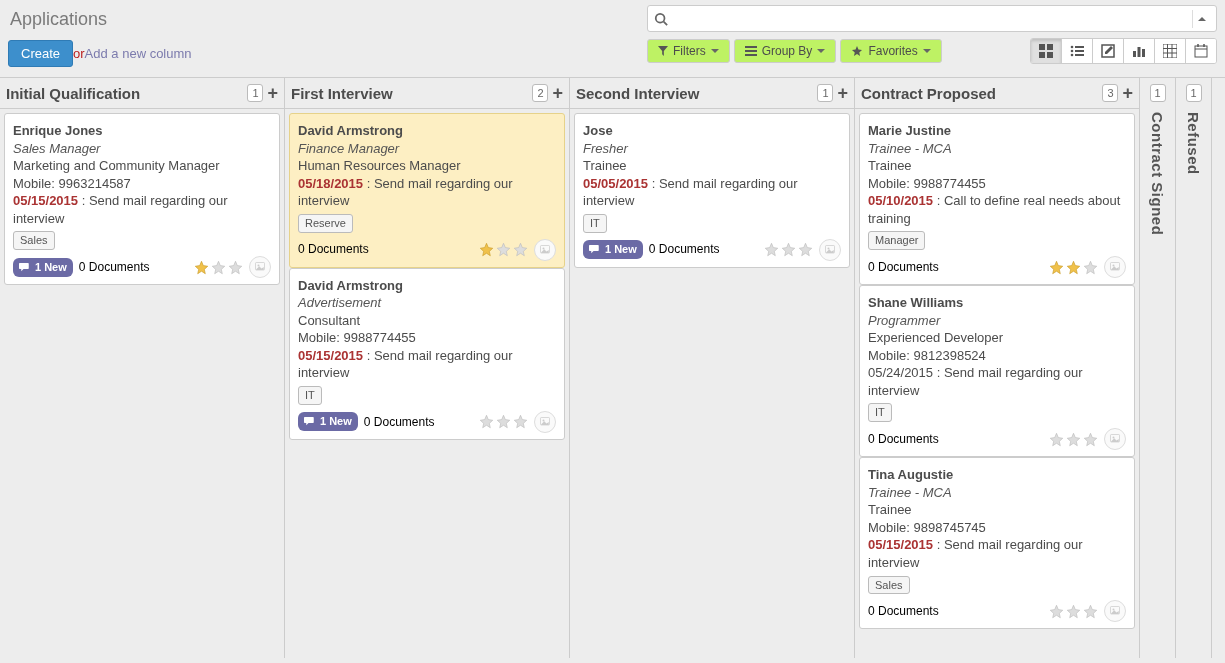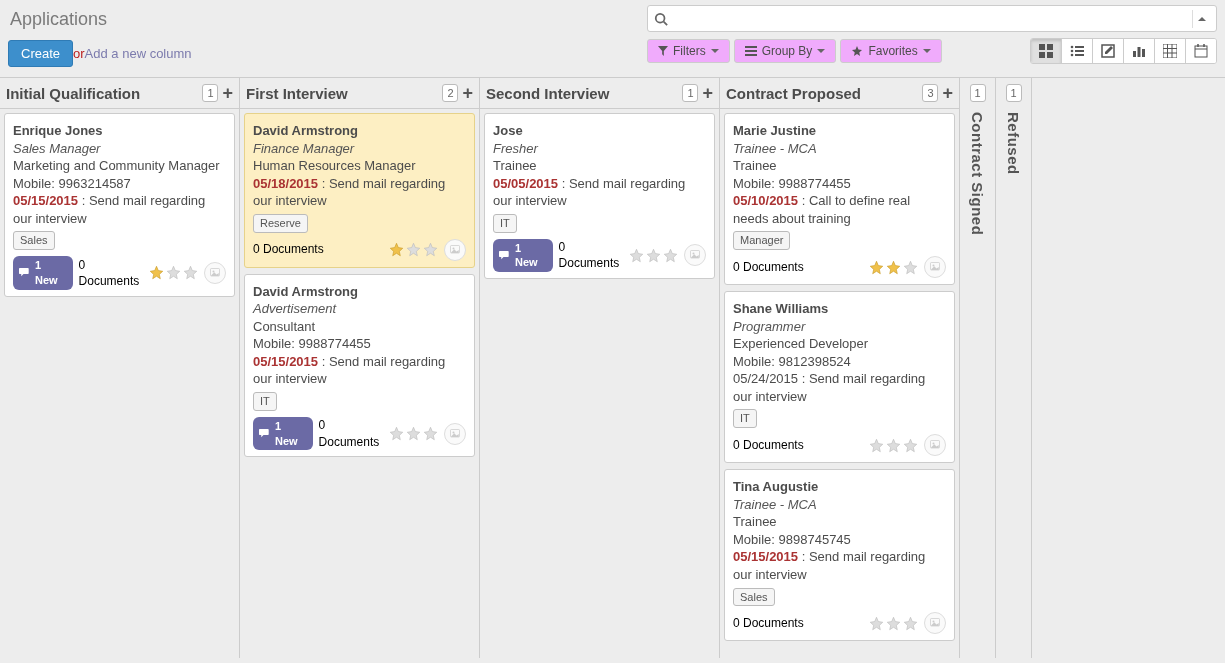--- a/index.html
+++ b/index.html
@@ -57,21 +57,21 @@
   }
   .search-expand {
     width: 18px; height: 18px;
     border-left: 1px solid #ddd;
     display: flex; align-items: center; justify-content: center;
     cursor: pointer;
   }
   .toolbar-row { display: flex; justify-content: space-between; align-items: center; }
   .filter-buttons { display: flex; gap: 4px; }
   .dd-btn {
-    background: #f0abfc;
+    background: #bef264;
     border: 1px solid #ccc;
     padding: 4px 10px;
     border-radius: 3px;
     font-size: 12px;
     display: flex;
     align-items: center;
     gap: 5px;
     cursor: pointer;
     color: #4c4c4c;
   }
@@ -101,21 +101,21 @@
     display: flex;
     height: calc(663px - 82px);
     border-top: 1px solid #ccc;
   }
   .column {
     border-right: 1px solid #ccc;
     display: flex;
     flex-direction: column;
     background: #ededed;
   }
-  .col-wide { width: 240px; }
+  .col-wide { width: 285px; }
   .col-narrow { width: 36px; }
   .col-header {
     padding: 6px 6px;
     display: flex;
     align-items: center;
     justify-content: space-between;
     border-bottom: 1px solid #ccc;
   }
   .col-title {
     font-size: 15px;
@@ -146,21 +146,20 @@
   }
   .col-body {
     padding: 4px;
     overflow-y: auto;
     flex: 1;
   }
   .card {
     background: #fff;
     border: 1px solid #ccc;
     border-radius: 3px;
-    margin-bottom: 6px;
     padding: 8px 8px 6px 8px;
     font-size: 13px;
     line-height: 1.35;
   }
   .card.highlight { background: #fdefc3; border-color: #e6d28a; }
   .card .name { font-weight: bold; }
   .card .subtitle { font-style: italic; color: #555; }
   .card .date { color: #a33; font-weight: bold; }
   .card .mobile { }
   .tag-box {

